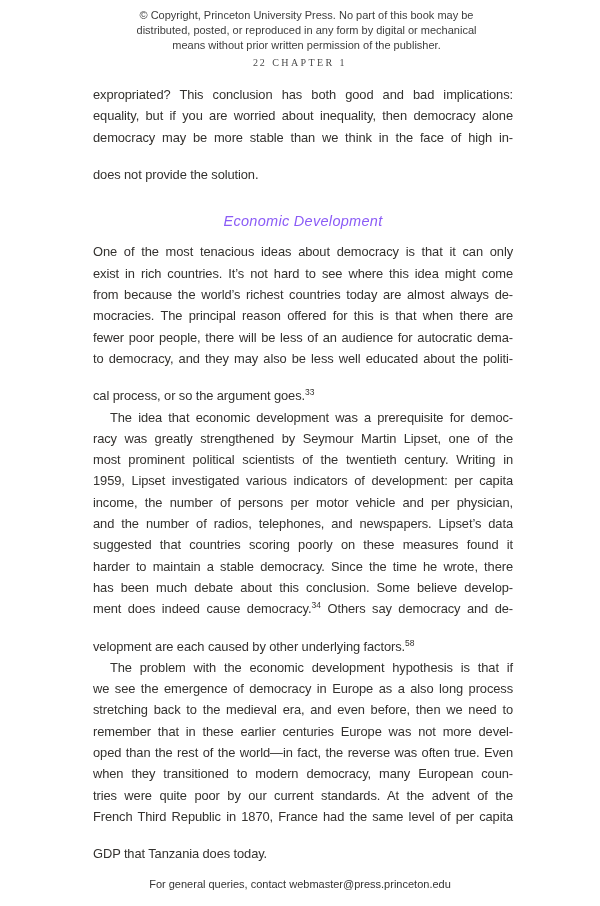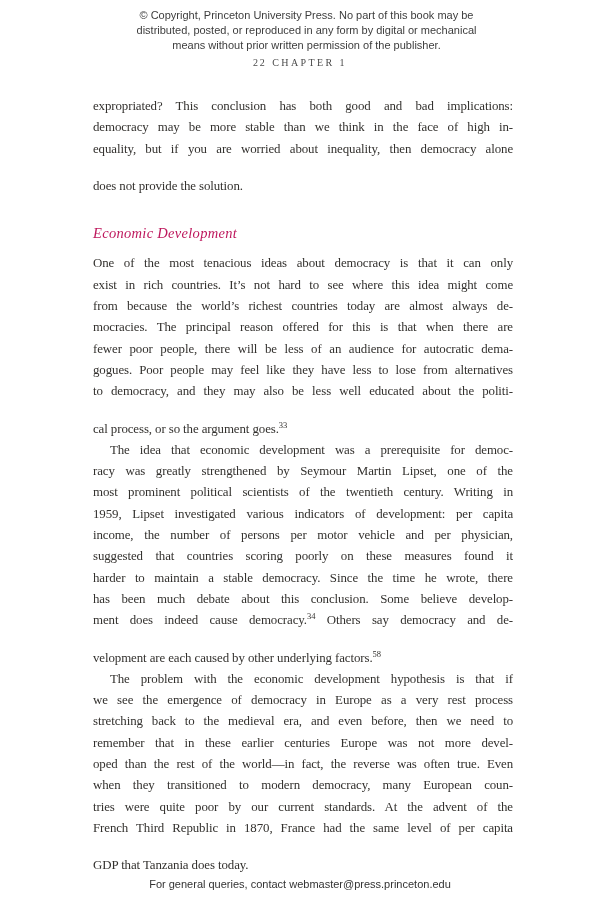--- a/index.html
+++ b/index.html
@@ -37,40 +37,41 @@
     font-family: "Liberation Serif", serif;
     font-size: 10px;
     color: #4a4a4a;
   }
   .pageno { letter-spacing: 1.6px; margin-right: 6px; }
   .chapter { letter-spacing: 2.4px; }
   
   .text-col {
     position: absolute;
     left: 93px;
-    top: 96px;
+    top: 84px;
     width: 420px;
-    font-family: Liberation Serif, serif;
+    font-family: Liberation Sans, sans-serif;
     font-size: 12.9px;
     line-height: 21.3px;
     color: #33312e;
     letter-spacing: -0.1px;
   }
   .para .tline {
     text-align: justify;
     text-align-last: justify;
   }
   .para .tline.last { text-align-last: left; margin-top: 16px; }
   .para.indent .tline:first-child { text-indent: 17px; }
   .section-heading {
+    text-align: center;
     font-style: italic;
     font-size: 14.5px;
     letter-spacing: 0.3px;
     margin: 26px 0 9px 0;
-    color: #be185d;
+    color: #8b5cf6;
   }
   sup {
     font-size: 8.5px;
     line-height: 0;
     vertical-align: super;
     letter-spacing: 0;
   }
   
   .footer {
     position: absolute;
@@ -94,54 +95,54 @@
       <div class="tline last">means without prior written permission of the publisher.</div>
     </div>
 
   <div class="running-head">
     <span class="pageno">22</span><span class="chapter">CHAPTER 1</span>
   </div>
 
   <div class="text-col">
     <div class="para">
         <div class="tline">expropriated? This conclusion has both good and bad implications:</div>
+        <div class="tline">equality, but if you are worried about inequality, then democracy alone</div>
         <div class="tline">democracy may be more stable than we think in the face of high in-</div>
-        <div class="tline">equality, but if you are worried about inequality, then democracy alone</div>
         <div class="tline last">does not provide the solution.</div>
       </div>
 
     <div class="section-heading">Economic Development</div>
 
     <div class="para">
         <div class="tline">One of the most tenacious ideas about democracy is that it can only</div>
         <div class="tline">exist in rich countries. It’s not hard to see where this idea might come</div>
         <div class="tline">from because the world’s richest countries today are almost always de-</div>
         <div class="tline">mocracies. The principal reason offered for this is that when there are</div>
         <div class="tline">fewer poor people, there will be less of an audience for autocratic dema-</div>
-        <div class="tline">gogues. Poor people may feel like they have less to lose from alternatives</div>
         <div class="tline">to democracy, and they may also be less well educated about the politi-</div>
         <div class="tline last">cal process, or so the argument goes.<sup>33</sup></div>
       </div>
 
     <div class="para indent">
         <div class="tline">The idea that economic development was a prerequisite for democ-</div>
         <div class="tline">racy was greatly strengthened by Seymour Martin Lipset, one of the</div>
         <div class="tline">most prominent political scientists of the twentieth century. Writing in</div>
         <div class="tline">1959, Lipset investigated various indicators of development: per capita</div>
         <div class="tline">income, the number of persons per motor vehicle and per physician,</div>
+        <div class="tline">and the number of radios, telephones, and newspapers. Lipset’s data</div>
         <div class="tline">suggested that countries scoring poorly on these measures found it</div>
         <div class="tline">harder to maintain a stable democracy. Since the time he wrote, there</div>
         <div class="tline">has been much debate about this conclusion. Some believe develop-</div>
         <div class="tline">ment does indeed cause democracy.<sup>34</sup> Others say democracy and de-</div>
         <div class="tline last">velopment are each caused by other underlying factors.<sup>58</sup></div>
       </div>
 
     <div class="para indent">
         <div class="tline">The problem with the economic development hypothesis is that if</div>
-        <div class="tline">we see the emergence of democracy in Europe as a very rest process</div>
+        <div class="tline">we see the emergence of democracy in Europe as a also long process</div>
         <div class="tline">stretching back to the medieval era, and even before, then we need to</div>
         <div class="tline">remember that in these earlier centuries Europe was not more devel-</div>
         <div class="tline">oped than the rest of the world—in fact, the reverse was often true. Even</div>
         <div class="tline">when they transitioned to modern democracy, many European coun-</div>
         <div class="tline">tries were quite poor by our current standards. At the advent of the</div>
         <div class="tline">French Third Republic in 1870, France had the same level of per capita</div>
         <div class="tline last">GDP that Tanzania does today.</div>
       </div>
   </div>
 

